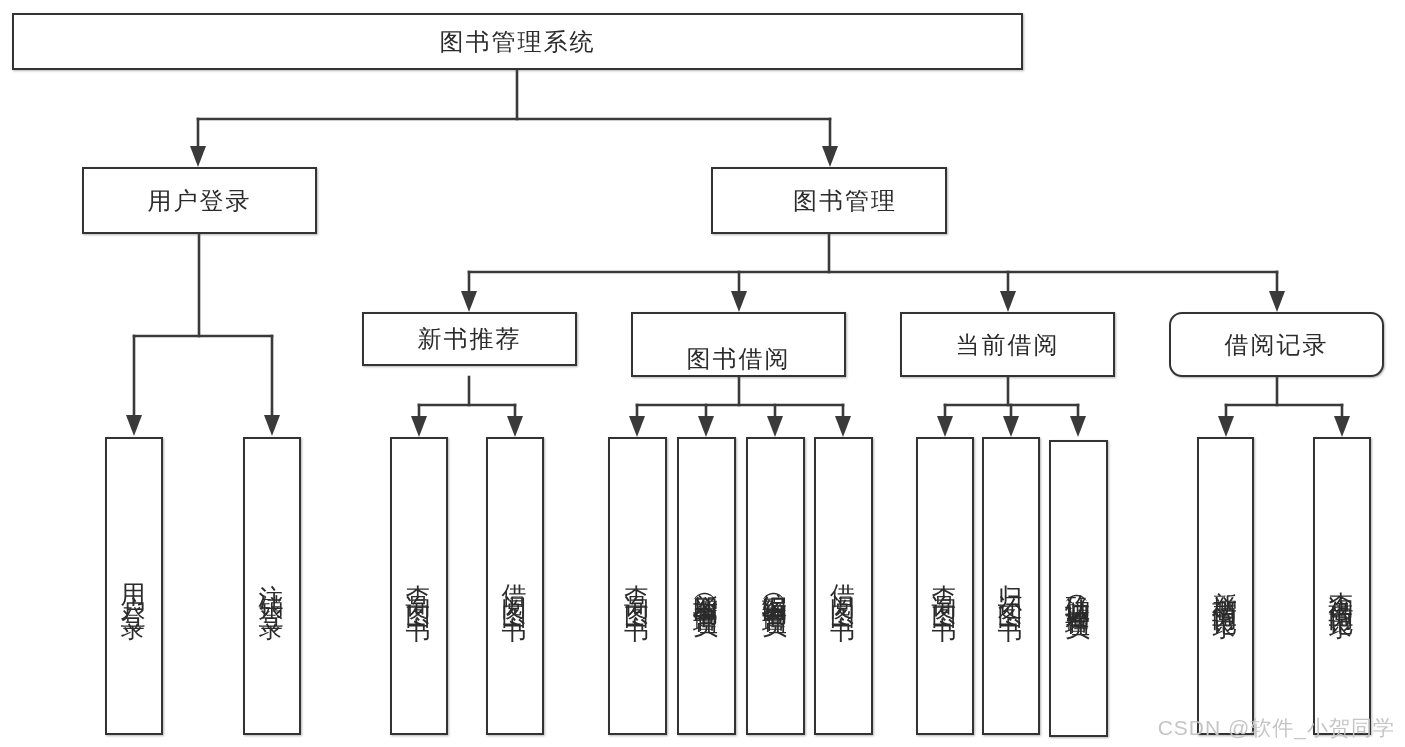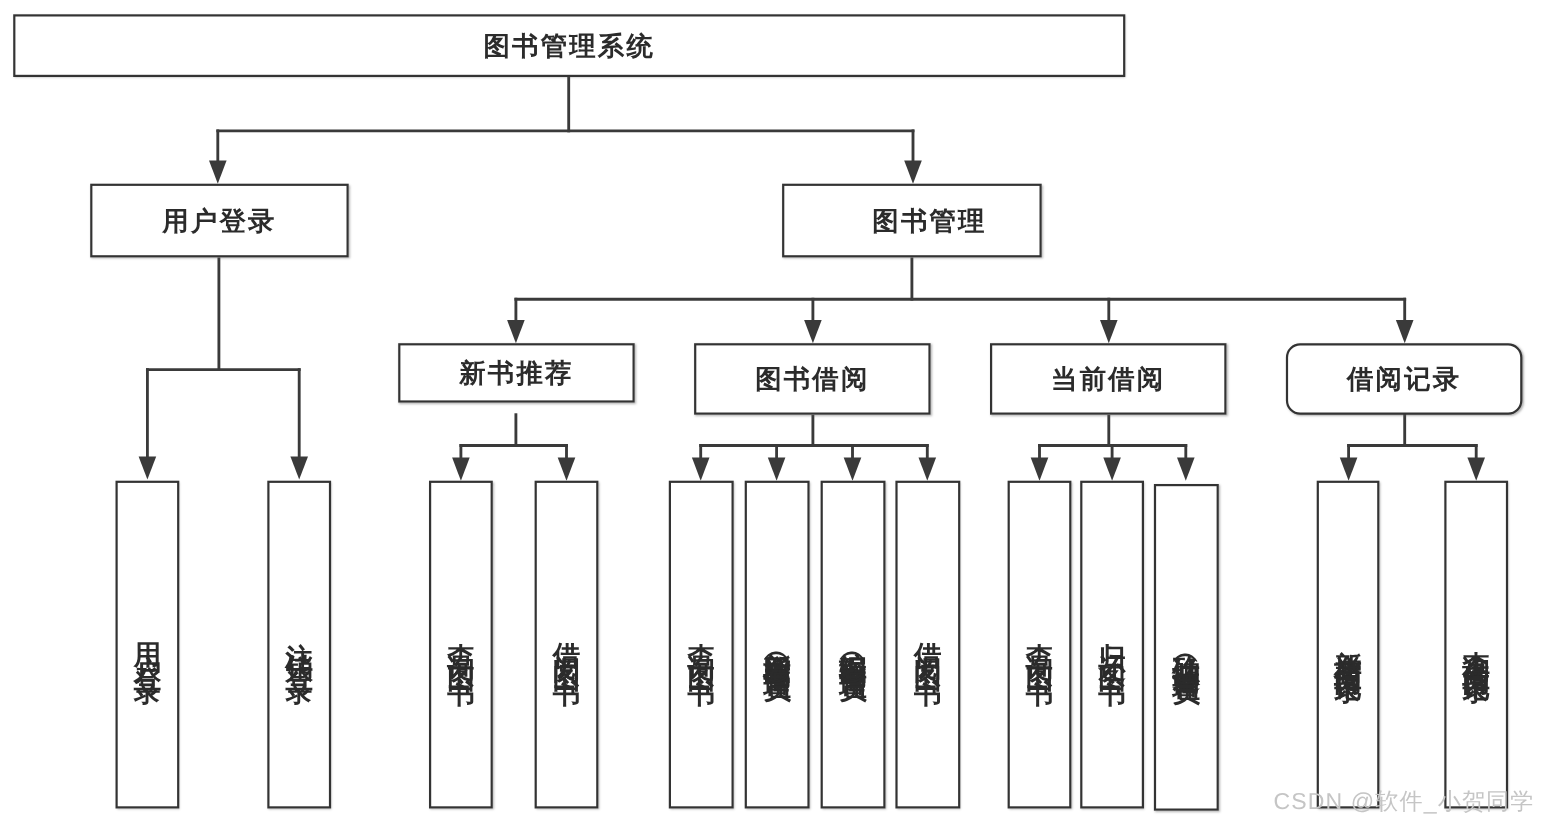--- a/index.html
+++ b/index.html
@@ -18,21 +18,20 @@
   }
   .box {
     position:absolute;
     background:#ffffff;
     border:2.5px solid #333333;
     box-shadow:1px 1px 2px rgba(90,90,90,0.45);
     display:flex;
     align-items:center;
     justify-content:center;
     z-index:2;
-    font-weight:bold;
   }
   .box.h span {
     font-size:24px;
     color:#2b2b2b;
     letter-spacing:2px;
     white-space:nowrap;
   }
   .box.v span {
     writing-mode:vertical-rl;
     text-orientation:mixed;
@@ -130,21 +129,21 @@
   <div class="box h" style="left:82px; top:167px; width:235px; height:67px;">
     <span>用户登录</span>
   </div>
   <div class="box h" style="left:711px; top:167px; width:236px; height:67px;padding-left:32px;">
     <span>图书管理</span>
   </div>
 
   <div class="box h" style="left:362px; top:312px; width:215px; height:54px;">
     <span>新书推荐</span>
   </div>
-  <div class="box h" style="left:631px; top:312px; width:215px; height:65px;">
+  <div class="box h" style="left:631px; top:312px; width:215px; height:65px;align-items:flex-end;">
     <span>图书借阅</span>
   </div>
   <div class="box h" style="left:900px; top:312px; width:215px; height:65px;">
     <span>当前借阅</span>
   </div>
   <div class="box h" style="left:1169px; top:312px; width:215px; height:65px;border-radius:13px;">
     <span>借阅记录</span>
   </div>
 
   <div class="box v ls-wide" style="left:105px; top:437px; width:58px; height:298px;">

